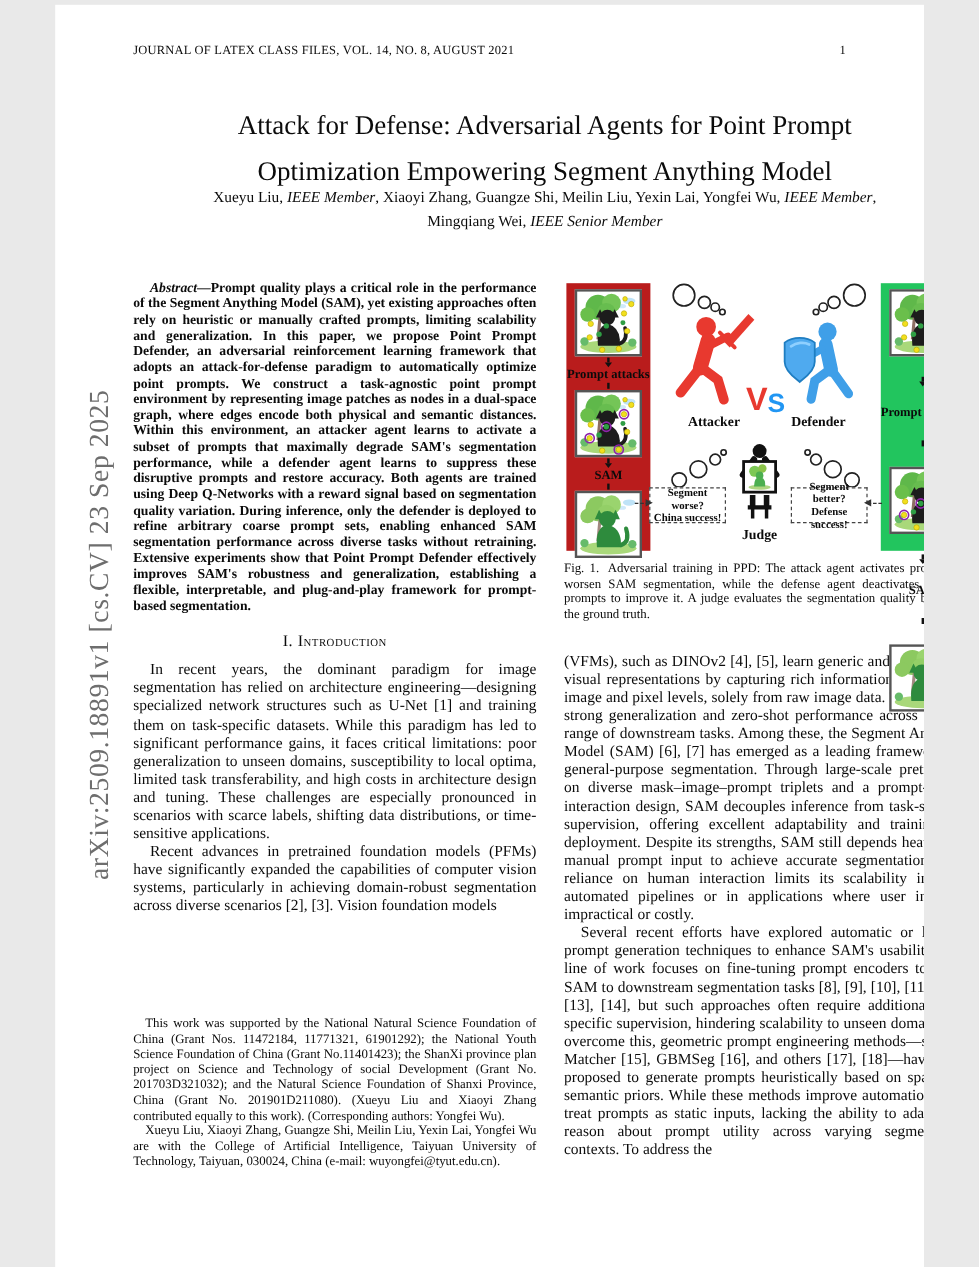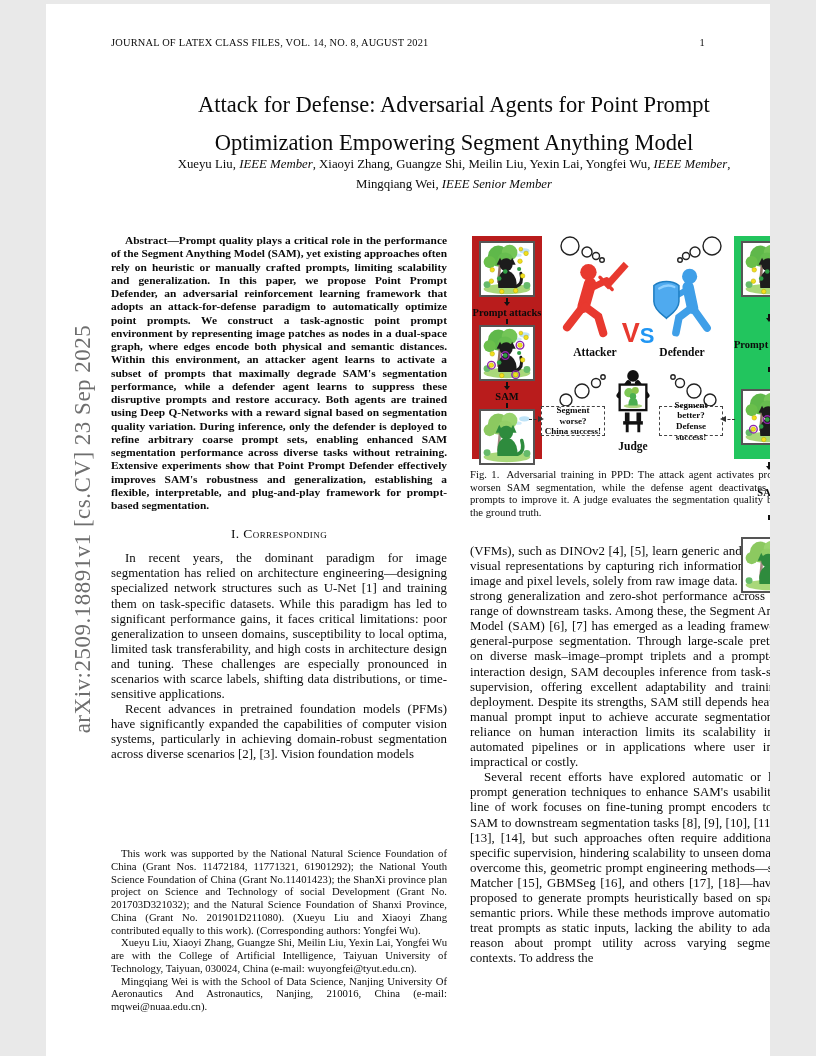--- a/index.html
+++ b/index.html
@@ -12,21 +12,21 @@
              transform-origin:center;white-space:nowrap;font-size:23px;color:#6e6e6e;letter-spacing:.5px;}
   
   .titleblk{position:absolute;top:82px;left:0;width:816px;text-align:center;font-size:22.5px;line-height:38px;}
   .authors{position:absolute;top:150px;left:0;width:816px;text-align:center;font-size:12.8px;line-height:20px;}
   
   .col{position:absolute;top:230px;width:336px;text-align:justify;}
   .col-left{left:65px;}
   .col-right{left:424px;}
   p{margin:0;}
   .abstract{font-weight:bold;font-size:11.4px;line-height:13.25px;text-indent:14px;}
-  .abstract .lbl{}
+  .abstract .lbl{font-style:italic;}
   .idxterms{font-weight:bold;font-size:11.4px;line-height:13.25px;text-indent:14px;margin-top:7px;}
   .idxterms .lbl{font-style:italic;}
   .sechead{text-align:center;font-size:13.5px;font-variant:small-caps;letter-spacing:.4px;margin:14px 0 9px 0;font-weight:400;}
   .bodyp{font-size:12.9px;line-height:15.1px;text-indent:14px;}
   .noindent{text-indent:0;}
   .footnote{position:absolute;left:65px;top:843px;width:336px;font-size:10.7px;line-height:12.75px;text-align:justify;}
   .footnote p{text-indent:10px;}
   .caption{font-size:10.7px;line-height:12.7px;text-align:justify;margin-top:7px;}
   .caption .clbl{margin-right:7px;}
   
@@ -137,29 +137,28 @@
     <div>Optimization Empowering Segment Anything Model</div>
   </div>
 
   <div class="authors">
     <div><span>Xueyu Liu,  </span><span style="font-style: italic;">IEEE Member</span><span>, Xiaoyi Zhang, Guangze Shi, Meilin Liu, Yexin Lai, Yongfei Wu,  </span><span style="font-style: italic;">IEEE Member</span><span>,</span></div>
     <div><span>Mingqiang Wei,  </span><span style="font-style: italic;">IEEE Senior Member</span></div>
   </div>
 
   <div class="col col-left">
     <p class="abstract"><span class="lbl">Abstract</span><span>—Prompt quality plays a critical role in the performance of the Segment Anything Model (SAM), yet existing approaches often rely on heuristic or manually crafted prompts, limiting scalability and generalization. In this paper, we propose Point Prompt Defender, an adversarial reinforcement learning framework that adopts an attack-for-defense paradigm to automatically optimize point prompts. We construct a task-agnostic point prompt environment by representing image patches as nodes in a dual-space graph, where edges encode both physical and semantic distances. Within this environment, an attacker agent learns to activate a subset of prompts that maximally degrade SAM's segmentation performance, while a defender agent learns to suppress these disruptive prompts and restore accuracy. Both agents are trained using Deep Q-Networks with a reward signal based on segmentation quality variation. During inference, only the defender is deployed to refine arbitrary coarse prompt sets, enabling enhanced SAM segmentation performance across diverse tasks without retraining. Extensive experiments show that Point Prompt Defender effectively improves SAM's robustness and generalization, establishing a flexible, interpretable, and plug-and-play framework for prompt-based segmentation.</span></p>
-    <h2 class="sechead">I. Corresponding</h2>
+    <h2 class="sechead">I. Introduction</h2>
     <p class="bodyp">In recent years, the dominant paradigm for image segmentation has relied on architecture engineering—designing specialized network structures such as U-Net [1] and training them on task-specific datasets. While this paradigm has led to significant performance gains, it faces critical limitations: poor generalization to unseen domains, susceptibility to local optima, limited task transferability, and high costs in architecture design and tuning. These challenges are especially pronounced in scenarios with scarce labels, shifting data distributions, or time-sensitive applications.</p>
     <p class="bodyp">Recent advances in pretrained foundation models (PFMs) have significantly expanded the capabilities of computer vision systems, particularly in achieving domain-robust segmentation across diverse scenarios [2], [3]. Vision foundation models</p>
   </div>
 
   <div class="footnote">
     <p>This work was supported by the National Natural Science Foundation of China (Grant Nos. 11472184, 11771321, 61901292); the National Youth Science Foundation of China (Grant No.11401423); the ShanXi province plan project on Science and Technology of social Development (Grant No. 201703D321032); and the Natural Science Foundation of Shanxi Province, China (Grant No. 201901D211080). (Xueyu Liu and Xiaoyi Zhang contributed equally to this work). (Corresponding authors: Yongfei Wu).</p>
     <p>Xueyu Liu, Xiaoyi Zhang, Guangze Shi, Meilin Liu, Yexin Lai, Yongfei Wu are with the College of Artificial Intelligence, Taiyuan University of Technology, Taiyuan, 030024, China (e-mail: wuyongfei@tyut.edu.cn).</p>
-    <p>Mingqiang Wei is with the School of Data Science, Nanjing University Of Aeronautics And Astronautics, Nanjing, 210016, China (e-mail: mqwei@nuaa.edu.cn).</p>
   </div>
 
   <div class="col col-right">
 
     <div class="figure">
 
       <div class="strip strip-l">
         <svg class="mini" viewBox="0 0 60 60">
             <use href="#sky"></use>
             <use href="#tree"></use>

